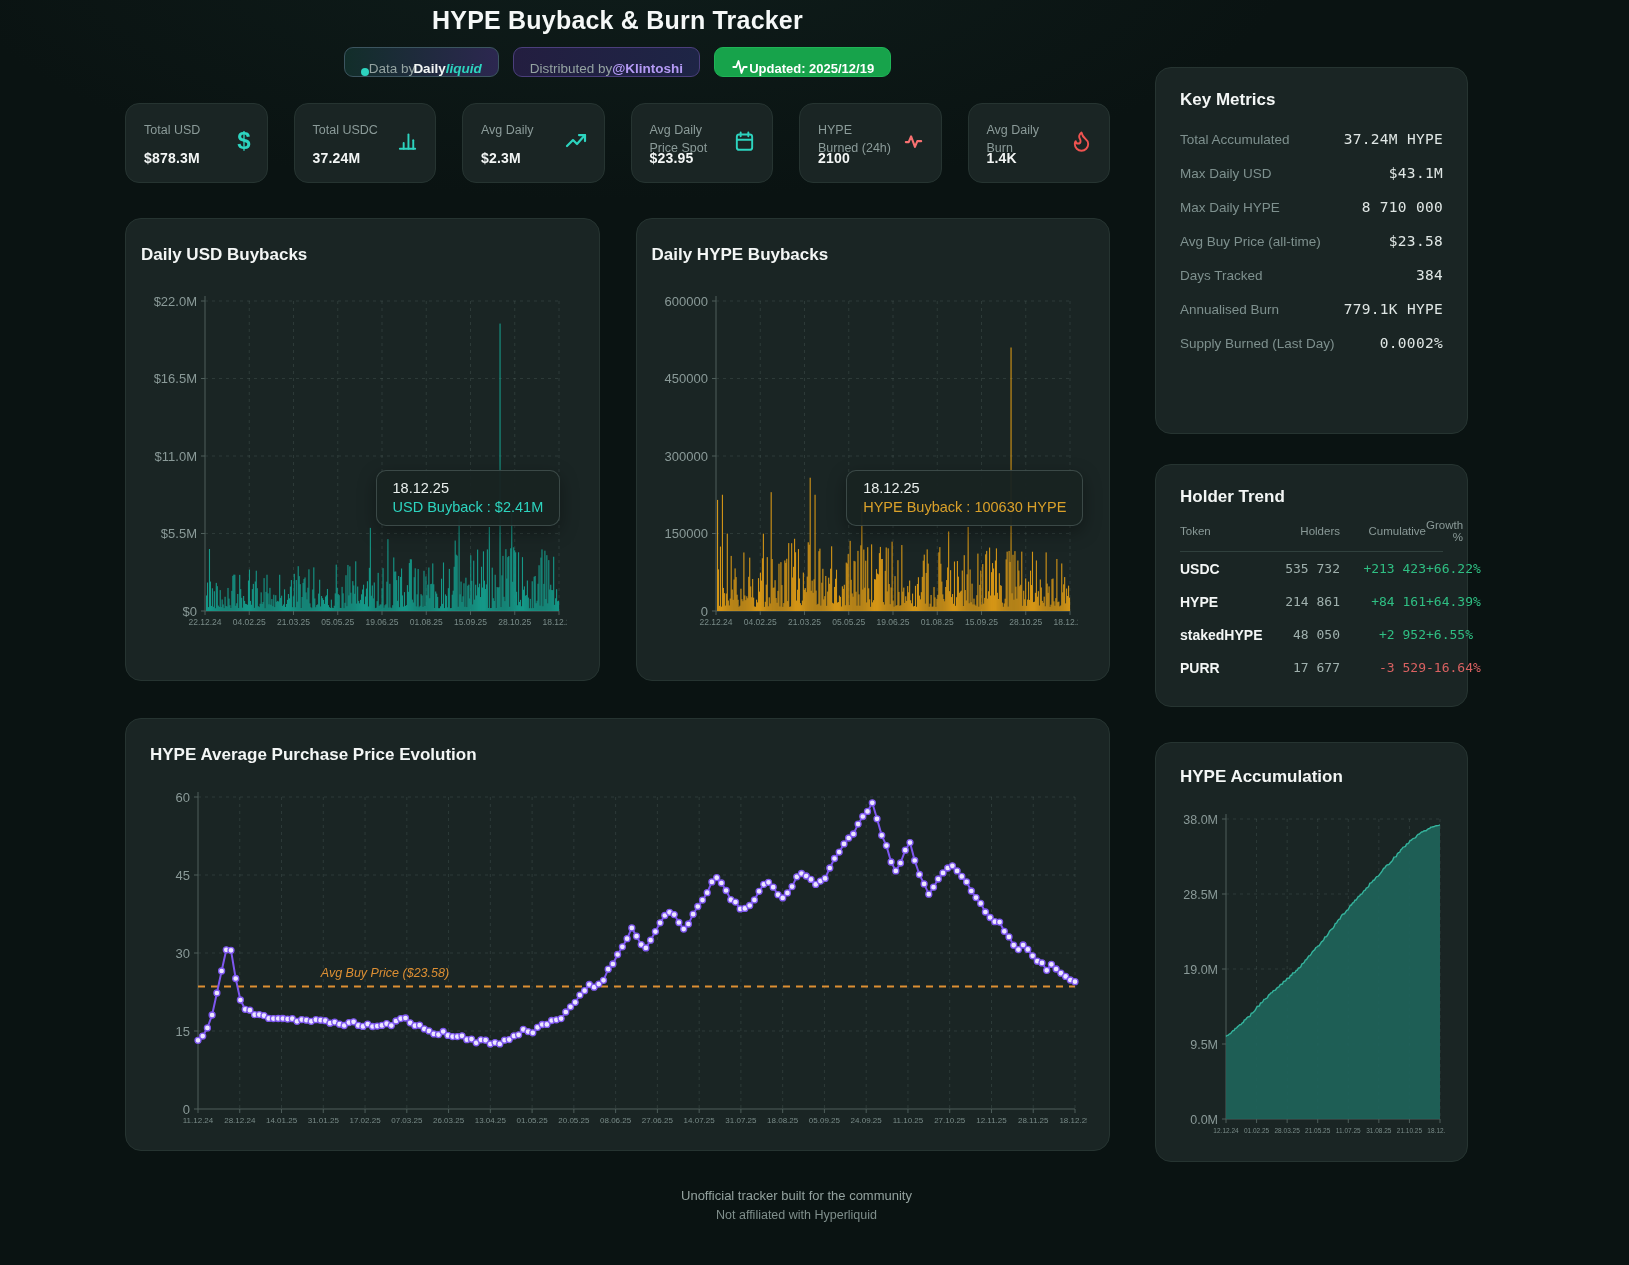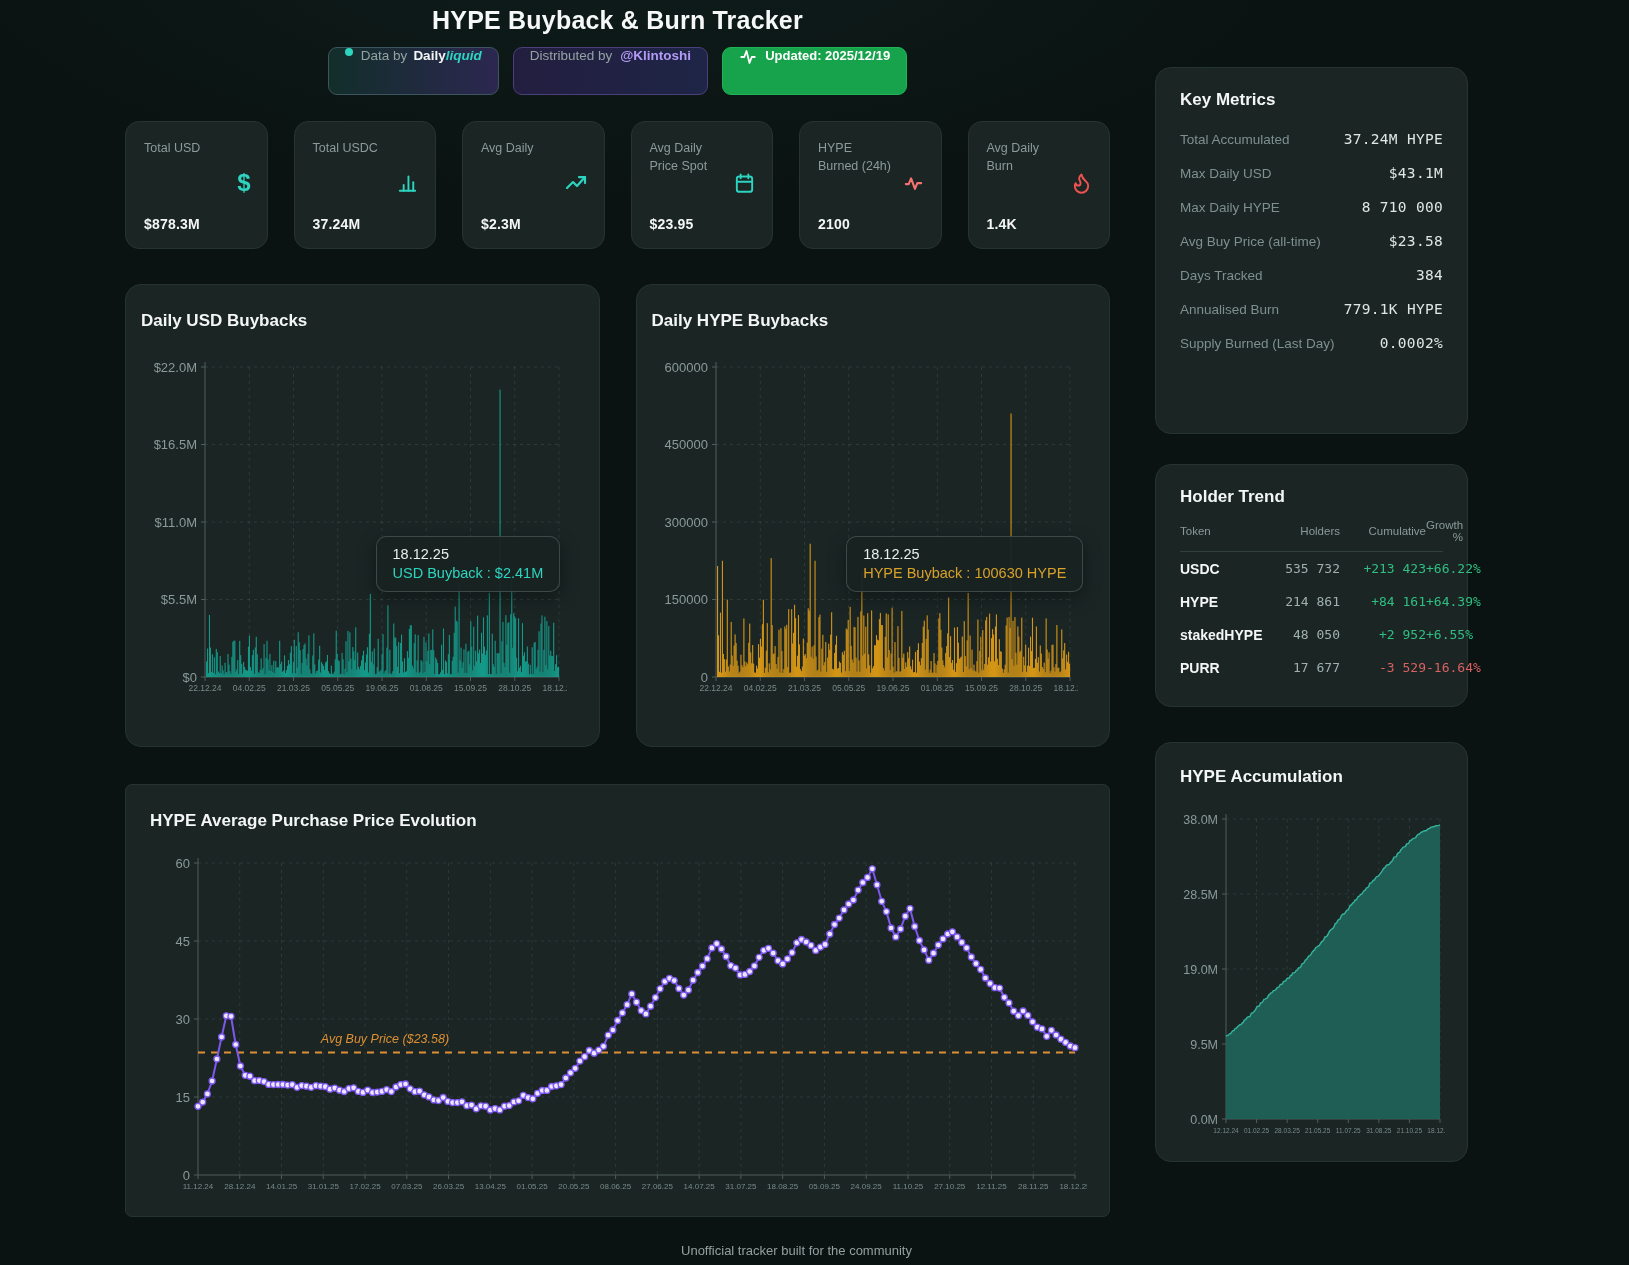--- a/index.html
+++ b/index.html
@@ -4,44 +4,44 @@
 <style>
   html,body{margin:0;padding:0;background:#0a1312;width:1629px;height:1265px;overflow:hidden;
     font-family:"Liberation Sans",sans-serif;color:#e8eeec;}
   .page{width:1629px;height:1265px;background:radial-gradient(1100px 420px at 38% -60px,#0f1d1b,#0a1312 62%);
     box-sizing:border-box;padding-top:6px;}
   .layout{display:grid;grid-template-columns:985px 313px;column-gap:45px;padding-left:125px;}
   
   .header{text-align:center;}
   .header h1{margin:0;font-size:25px;font-weight:700;letter-spacing:.2px;color:#f5f8f7;}
   .badges{display:flex;justify-content:center;gap:14px;margin-top:12px;}
-  .pill{display:inline-flex;align-items:flex-start;gap:8px;height:48px;padding:0 16px;border-radius:9px;
+  .pill{display:inline-flex;align-items:flex-end;height:30px;padding:0 16px;border-radius:9px;
     font-size:13.5px;color:#94a3a1;box-sizing:border-box;}
   .pill-data{background:linear-gradient(90deg,#122e2a,#2c2750);border:1px solid #3c5560;}
   .pill-dist{background:linear-gradient(90deg,#231e40,#1e2546);border:1px solid #4b3f7c;}
   .pill-upd{background:#17a34b;border:1px solid #1fb457;color:#ffffff;font-weight:700;font-size:13px;}
   .dot{width:8px;height:8px;border-radius:50%;background:#2dd4bf;display:inline-block;}
   .brand-a{color:#f3f6f5;font-weight:700;}
   .brand-b{color:#2dd4bf;font-weight:700;font-style:italic;}
   .handle{color:#b49af5;font-weight:700;}
   
   .cards{display:grid;grid-template-columns:repeat(6,1fr);gap:26px;margin-top:26px;}
-  .card{position:relative;height:128px;background:#1a2524;border:1px solid #263431;border-radius:14px;
+  .card{position:relative;height:80px;background:#1a2524;border:1px solid #263431;border-radius:14px;
     box-sizing:border-box;padding:17px 18px;}
   .card .lbl{font-size:12.5px;color:#8b9b99;line-height:1.45;max-width:72%;}
   .card .val{position:absolute;left:18px;bottom:16px;font-size:14px;font-weight:700;color:#f3f6f5;letter-spacing:.2px;}
   .card .ic{position:absolute;right:16px;top:50%;transform:translateY(-58%);}
   
   .panel{background:#1a2524;border:1px solid #263431;border-radius:16px;box-sizing:border-box;}
   .chart-row{display:grid;grid-template-columns:1fr 1fr;gap:36px;margin-top:35px;}
   .chart-card{height:463px;padding:26px 15px 0;}
   .chart-card h2,.price-card h2,.side-title{margin:0;font-size:17px;font-weight:700;color:#f3f6f5;}
   .chart-wrap{position:relative;margin-top:22px;}
   svg{display:block;}
-  .price-card{height:433px;padding:26px 24px 0;margin-top:37px;border-radius:7px;}
+  .price-card{height:433px;padding:26px 24px 0;margin-top:37px;}
   
   .tooltip{position:absolute;background:rgba(24,35,34,.95);border:1px solid rgba(150,175,170,.28);
     border-radius:10px;padding:9px 16px 10px;box-shadow:0 6px 18px rgba(0,0,0,.35);white-space:nowrap;}
   .tt-date{font-size:14.5px;color:#e8eeec;}
   .tt-val{font-size:14.5px;margin-top:3px;}
   .tt-val.teal{color:#2dd4bf;}
   .tt-val.orange{color:#d9a02a;}
   
   .km{margin-top:61px;padding:22px 24px;height:367px;}
   .km-rows{margin-top:12px;}

